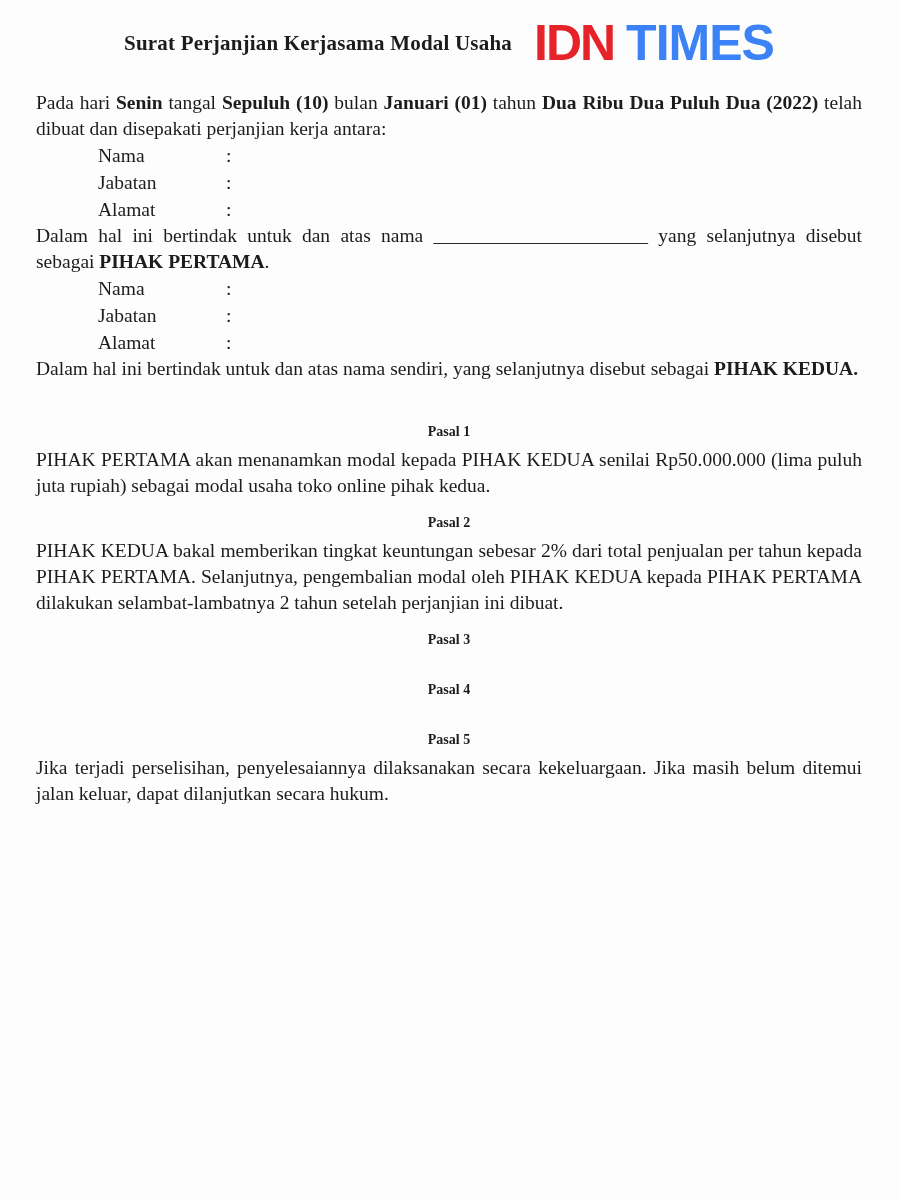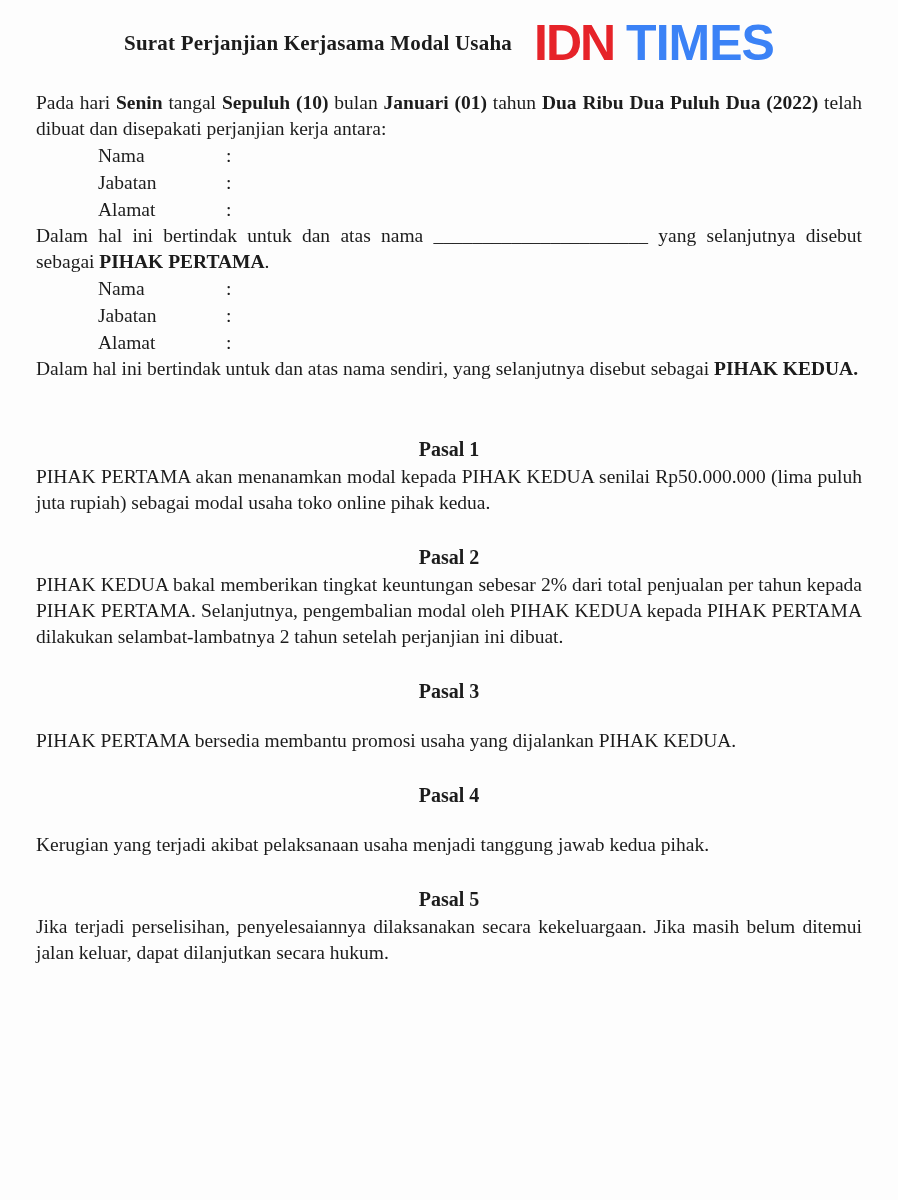--- a/index.html
+++ b/index.html
@@ -59,25 +59,25 @@
     font-size: 19.5px;
     line-height: 27px;
     padding-left: 62px;
     display: flex;
   }
   .field-label { width: 128px; display: inline-block; }
   .field-colon { display: inline-block; }
   .field-value { display: inline-block; flex: 1; }
   .gap-line { height: 26px; }
   .article-heading {
-    font-size: 20px;
+    font-size: 14px;
     font-weight: bold;
     text-align: center;
     line-height: 26px;
-    margin-top: 28px;
+    margin-top: 11px;
     margin-bottom: 2px;
   }
   .article-heading.pregap { margin-bottom: 24px; text-align: center; }
 </style>
 </head>
 <body>
 
 <div class="page">
 
   <div class="header">
@@ -138,26 +138,24 @@
     <p class="para">PIHAK PERTAMA akan menanamkan modal kepada PIHAK KEDUA senilai Rp50.000.000 (lima puluh juta rupiah) sebagai modal usaha toko online pihak kedua.</p>
   </div>
 
   <div>
     <div class="article-heading">Pasal 2</div>
     <p class="para">PIHAK KEDUA bakal memberikan tingkat keuntungan sebesar 2% dari total penjualan per tahun kepada PIHAK PERTAMA. Selanjutnya, pengembalian modal oleh PIHAK KEDUA kepada PIHAK PERTAMA dilakukan selambat-lambatnya 2 tahun setelah perjanjian ini dibuat.</p>
   </div>
 
   <div>
     <div class="article-heading pregap">Pasal 3</div>
-    <p class="para single">PIHAK PERTAMA bersedia membantu promosi usaha yang dijalankan PIHAK KEDUA.</p>
   </div>
 
   <div>
     <div class="article-heading pregap">Pasal 4</div>
-    <p class="para single">Kerugian yang terjadi akibat pelaksanaan usaha menjadi tanggung jawab kedua pihak.</p>
   </div>
 
   <div>
     <div class="article-heading">Pasal 5</div>
     <p class="para">Jika terjadi perselisihan, penyelesaiannya dilaksanakan secara kekeluargaan. Jika masih belum ditemui jalan keluar, dapat dilanjutkan secara hukum.</p>
   </div>
 
   <div class="gap-line"></div>
 
 

